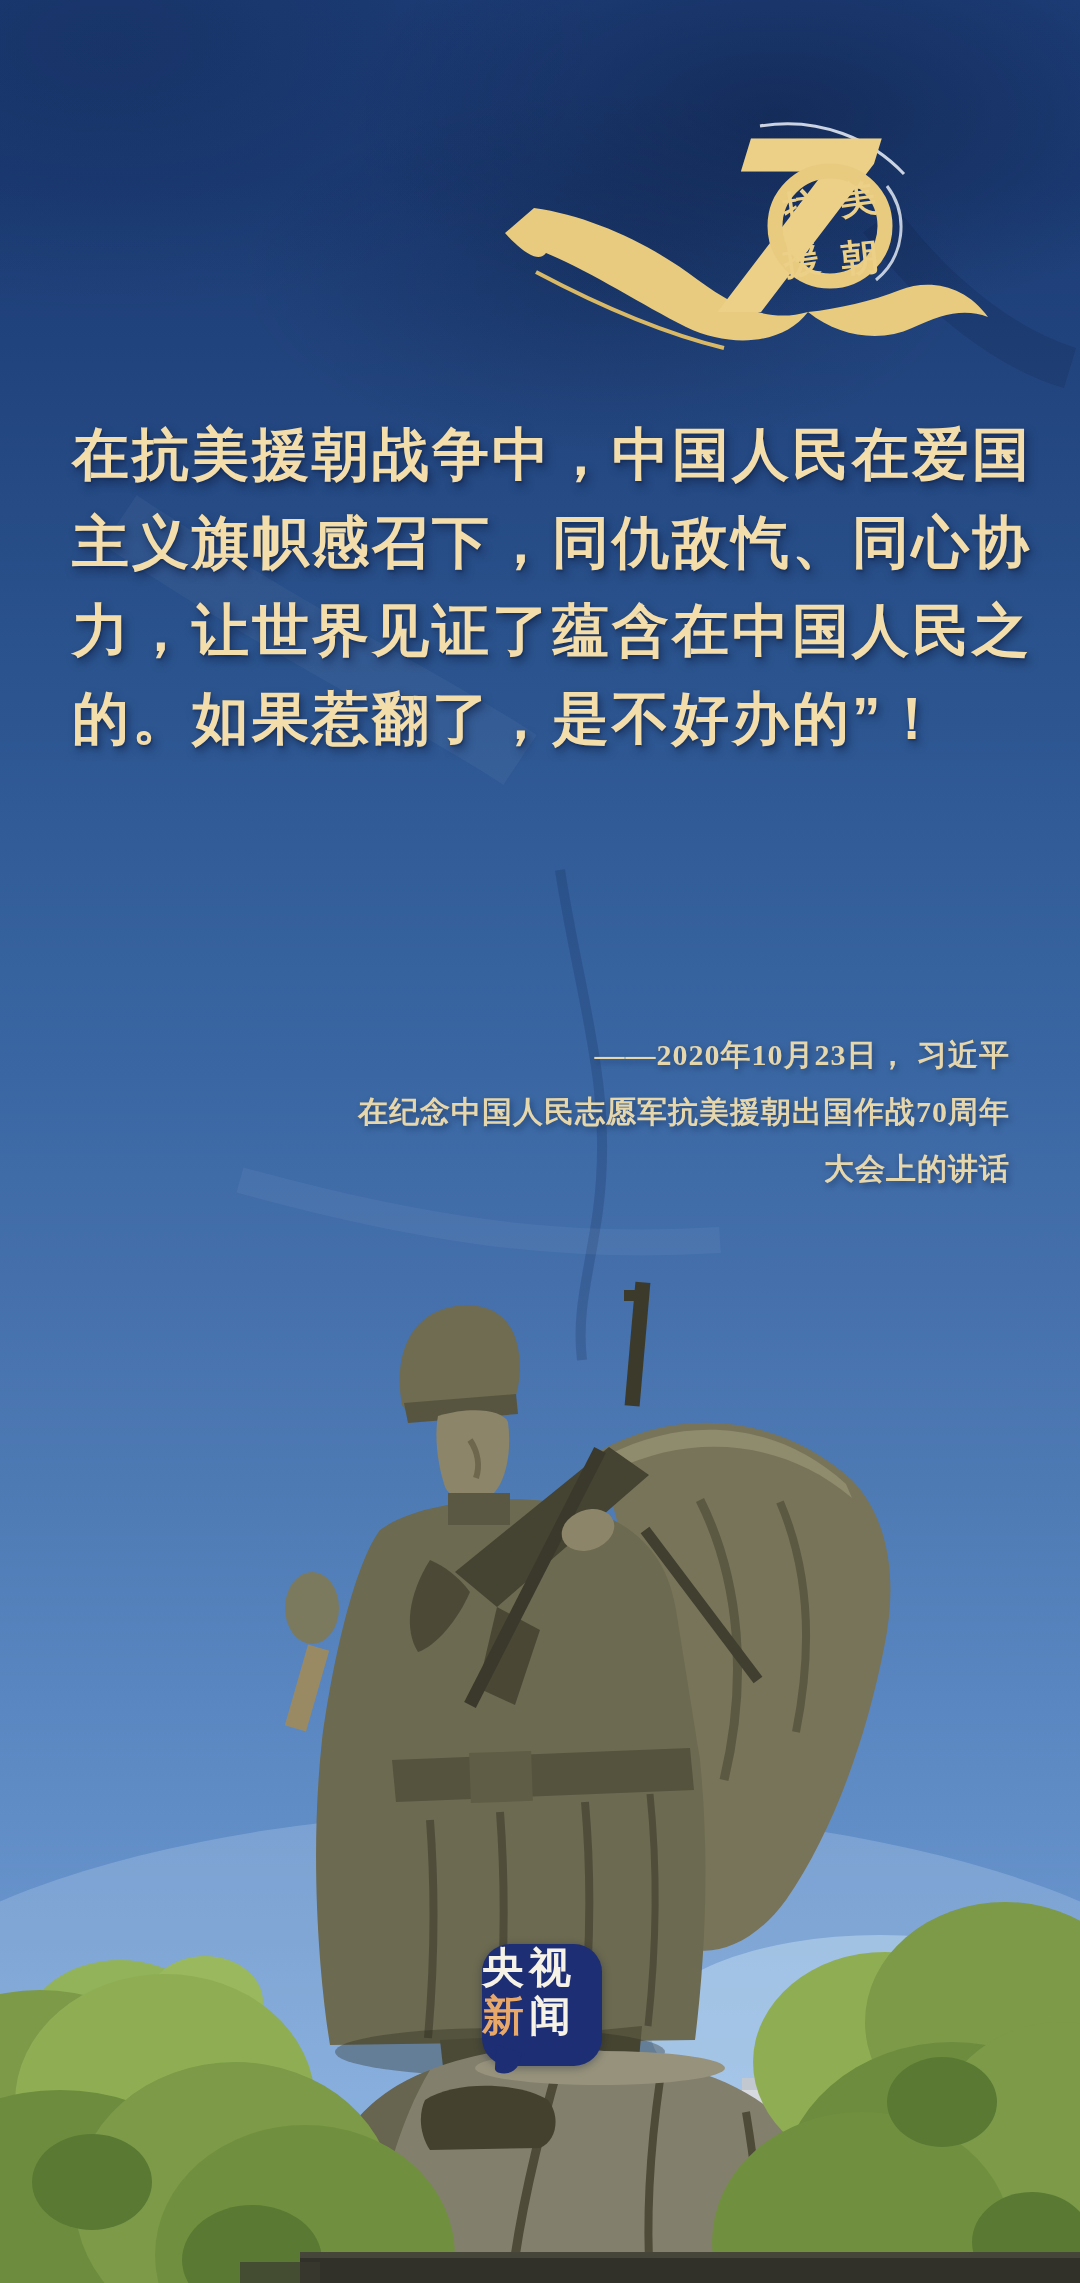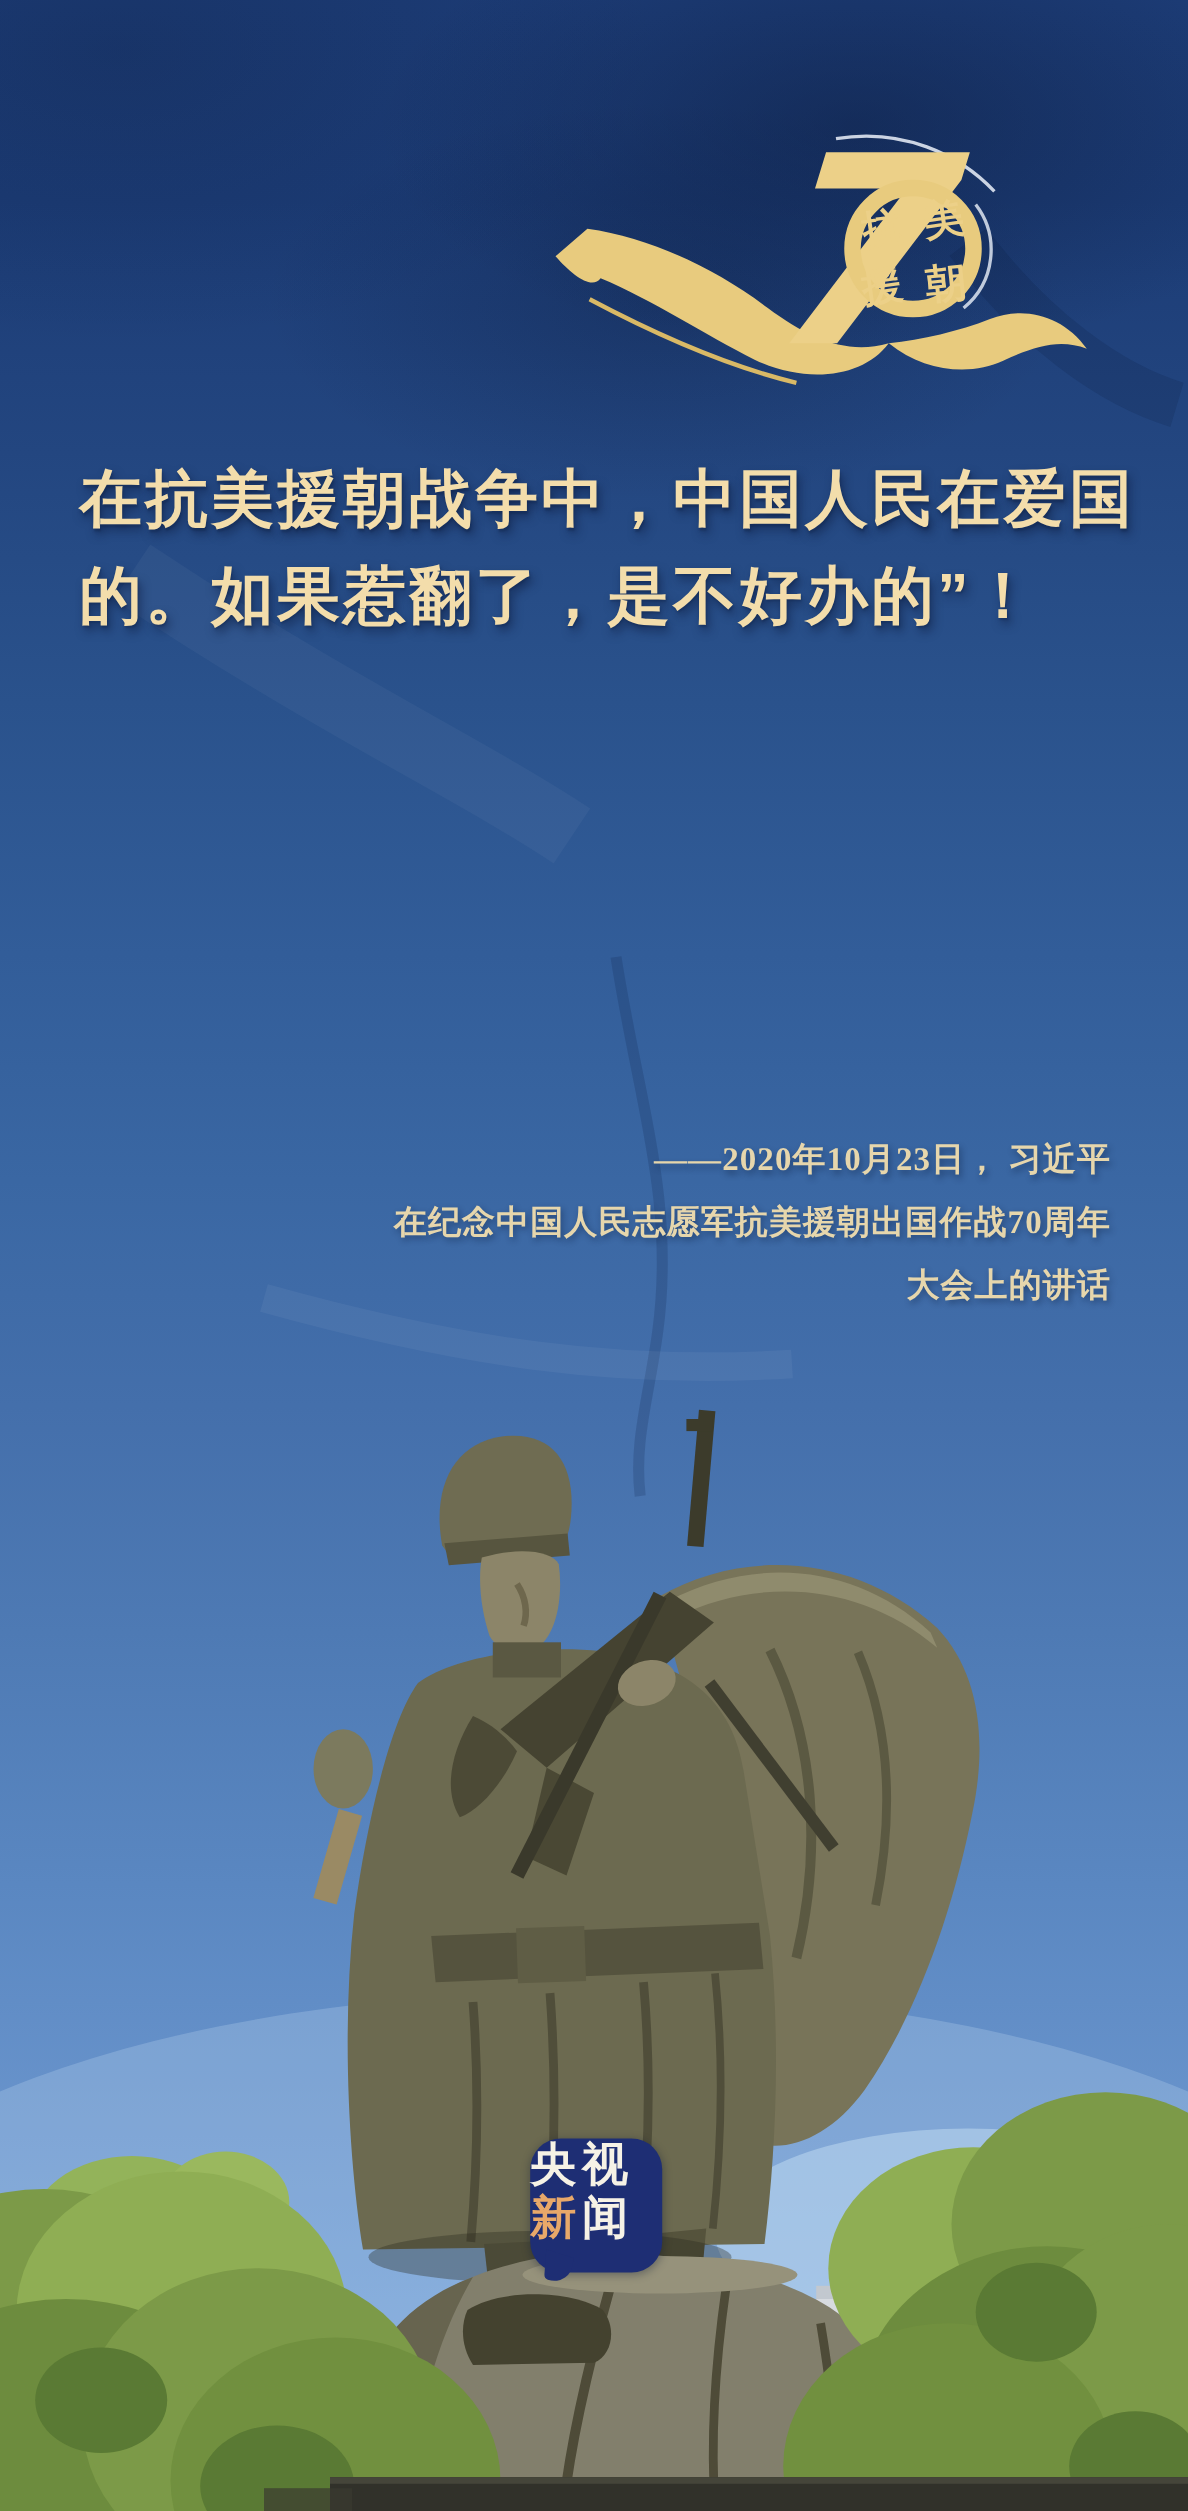--- a/index.html
+++ b/index.html
@@ -68,20 +68,22 @@
         <text x="362" y="120" text-anchor="middle" font-size="37" font-weight="900" fill="#ecd088" transform="rotate(-8 362 108)">抗</text>
         <text x="418" y="112" text-anchor="middle" font-size="37" font-weight="900" fill="#ecd088" transform="rotate(-8 418 100)">美</text>
         <text x="362" y="172" text-anchor="middle" font-size="37" font-weight="900" fill="#ecd088" transform="rotate(-8 362 160)">援</text>
         <text x="420" y="170" text-anchor="middle" font-size="37" font-weight="900" fill="#ecd088" transform="rotate(-6 420 158)">朝</text>
       </g>
     </svg>
   </div>
 
   <div class="quote">
     <div>在抗美援朝战争中，中国人民在爱国</div>
+    <div>主义旗帜感召下，同仇敌忾、同心协</div>
+    <div>力，让世界见证了蕴含在中国人民之</div>
     <div>的。如果惹翻了，是不好办的”！</div>
   </div>
 
   <div class="attribution">
     <div>——2020年10月23日， 习近平</div>
     <div>在纪念中国人民志愿军抗美援朝出国作战70周年</div>
     <div>大会上的讲话</div>
   </div>
 
   <svg class="photo" width="1080" height="1083" viewBox="0 0 1080 1083">

